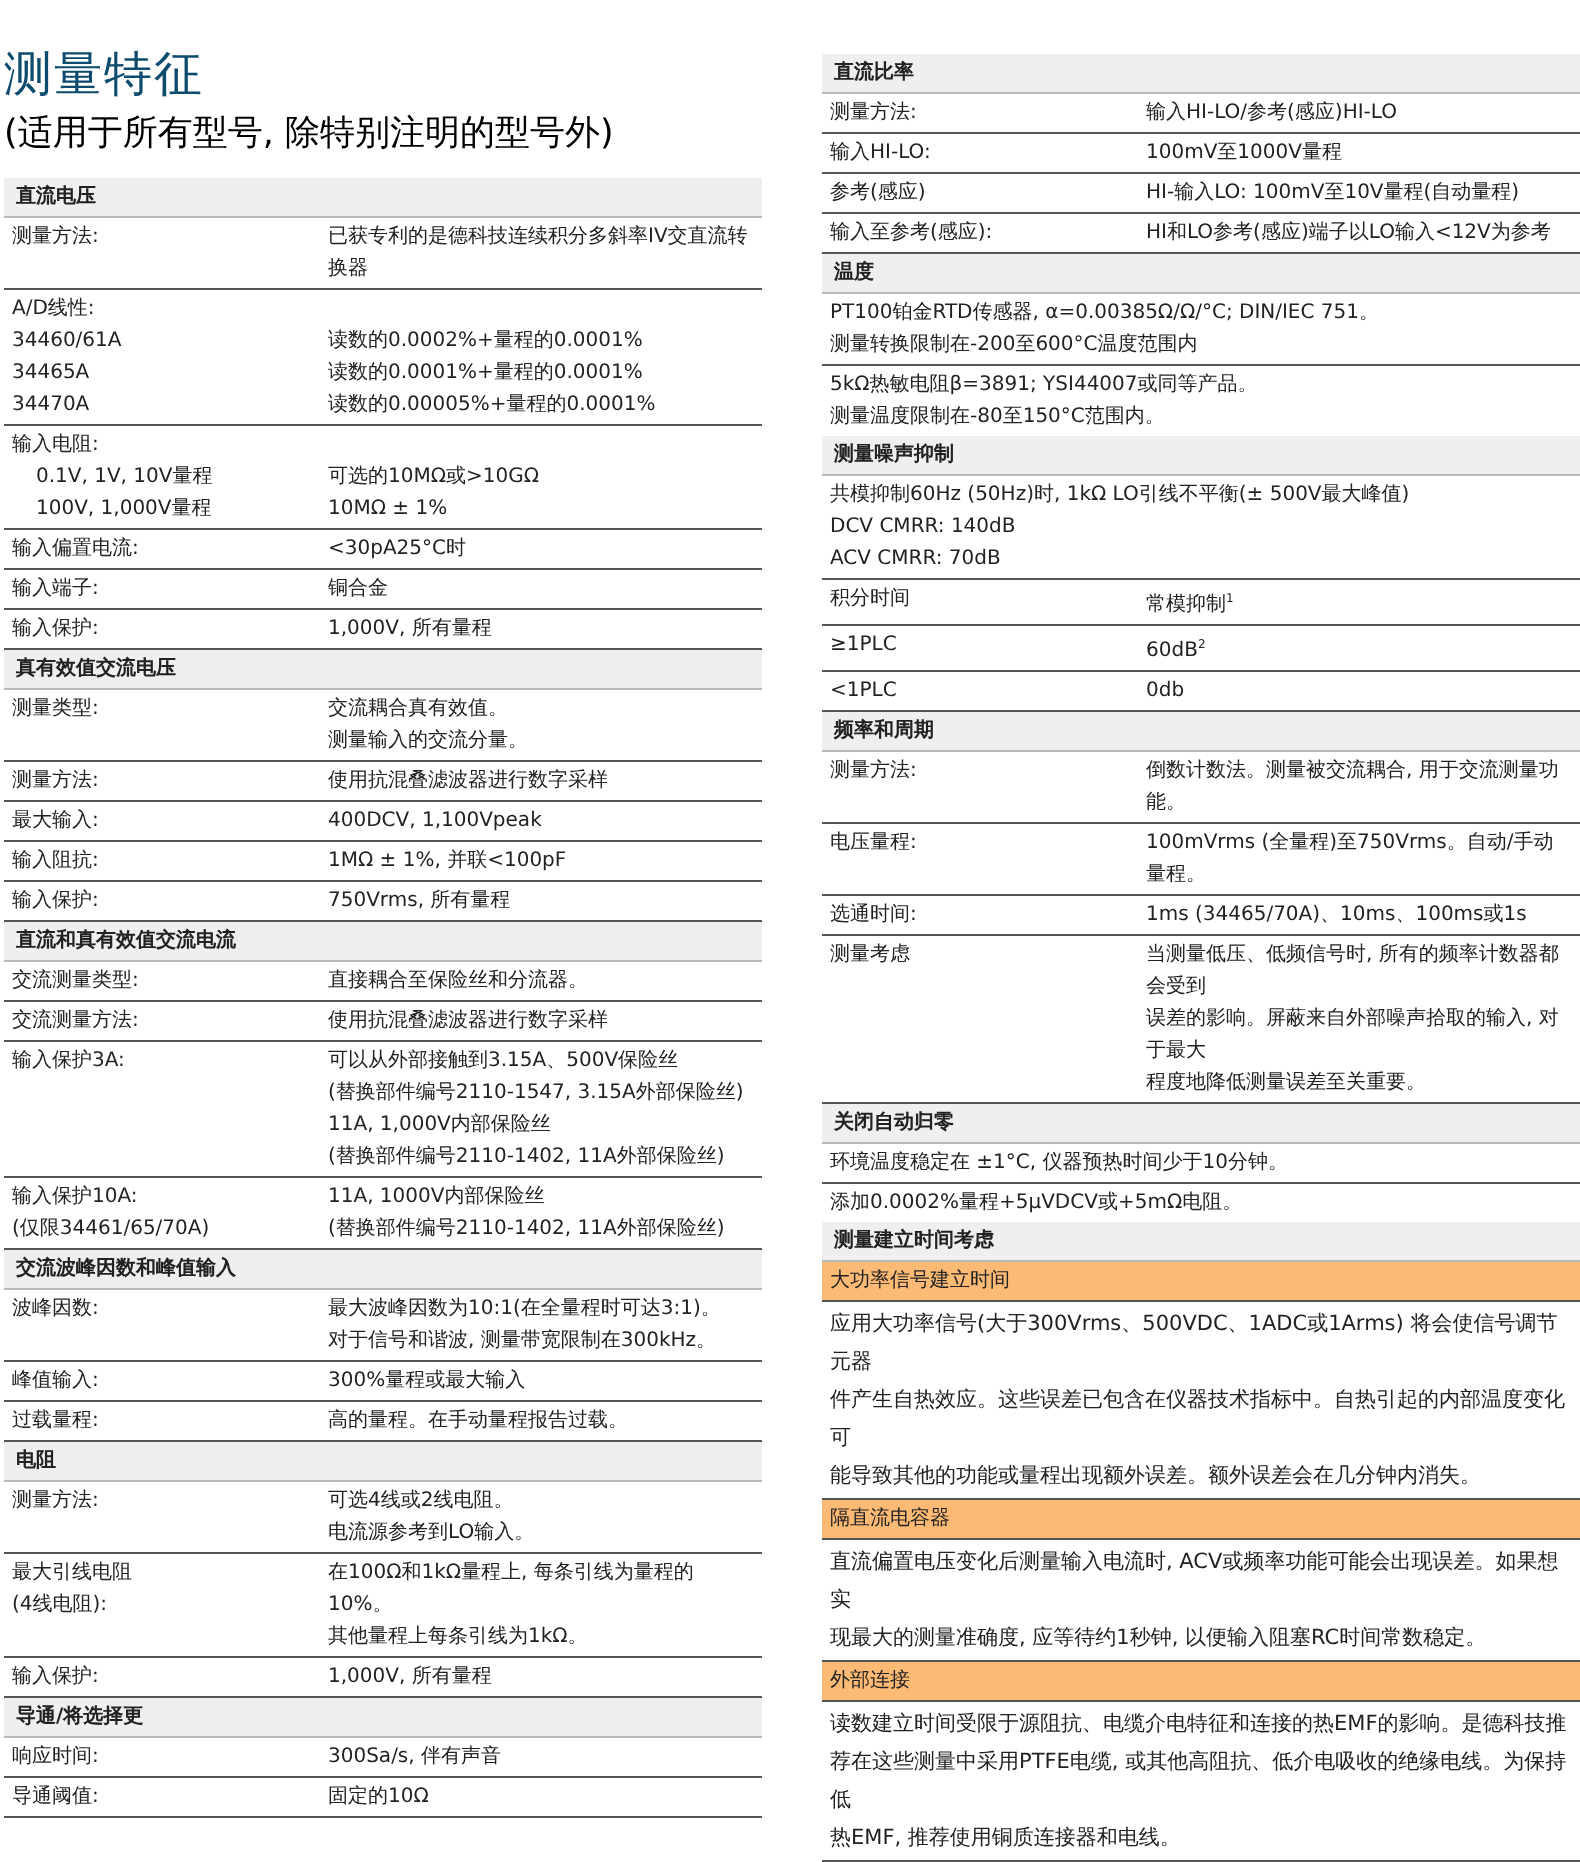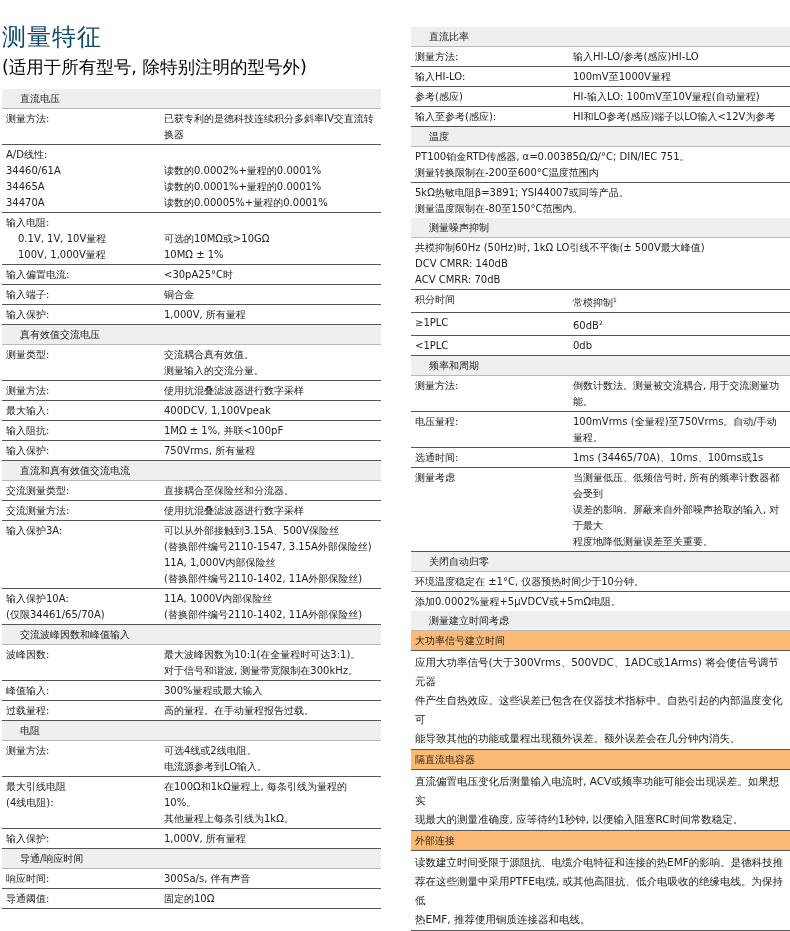--- a/index.html
+++ b/index.html
@@ -10,22 +10,22 @@
   }
   .title-block { position: absolute; left: 2px; top: 22px; }
   .page-title { color: #0c4a6e; font-size: 24px; line-height: 30px; letter-spacing: 1px; }
   .page-subtitle { color: #000000; font-size: 17.5px; line-height: 26px; margin-top: 2px; }
 
   .col { position: absolute; }
   .col-left { left: 2px; top: 89px; width: 379px; }
   .col-right { left: 411px; top: 27px; width: 379px; }
 
   .sec-head {
-    background: #efefef; font-weight: normal; font-size: 10px;
-    padding: 0 18px; height: 19px; line-height: 19px;
+    background: #efefef; font-weight: bold; font-size: 10px;
+    padding: 0 6px; height: 19px; line-height: 19px;
     border-bottom: 1px solid #b8b8b8;
   }
   .row {
     display: flex; border-bottom: 1.5px solid #555; padding: 2px 4px 1px 4px;
     line-height: 16px;
     gap: 24px;
   }
   .row .k { width: 134px; flex: 0 0 134px; }
   .row .v { flex: 1; }
   .kv-multi .line { display: block; }
@@ -182,21 +182,21 @@
       <span class="v kv-multi">
         <span class="line">在100Ω和1kΩ量程上, 每条引线为量程的 10%。</span>
         <span class="line">其他量程上每条引线为1kΩ。</span>
       </span>
     </div>
   <div class="row">
       <span class="k">输入保护:</span>
       <span class="v">1,000V, 所有量程</span>
     </div>
 
-  <div class="sec-head">导通/响应时间</div>
+  <div class="sec-head">导通/将选择更</div>
   <div class="row">
       <span class="k">响应时间:</span>
       <span class="v">300Sa/s, 伴有声音</span>
     </div>
   <div class="row">
       <span class="k">导通阈值:</span>
       <span class="v">固定的10Ω</span>
     </div>
 </div>
 

